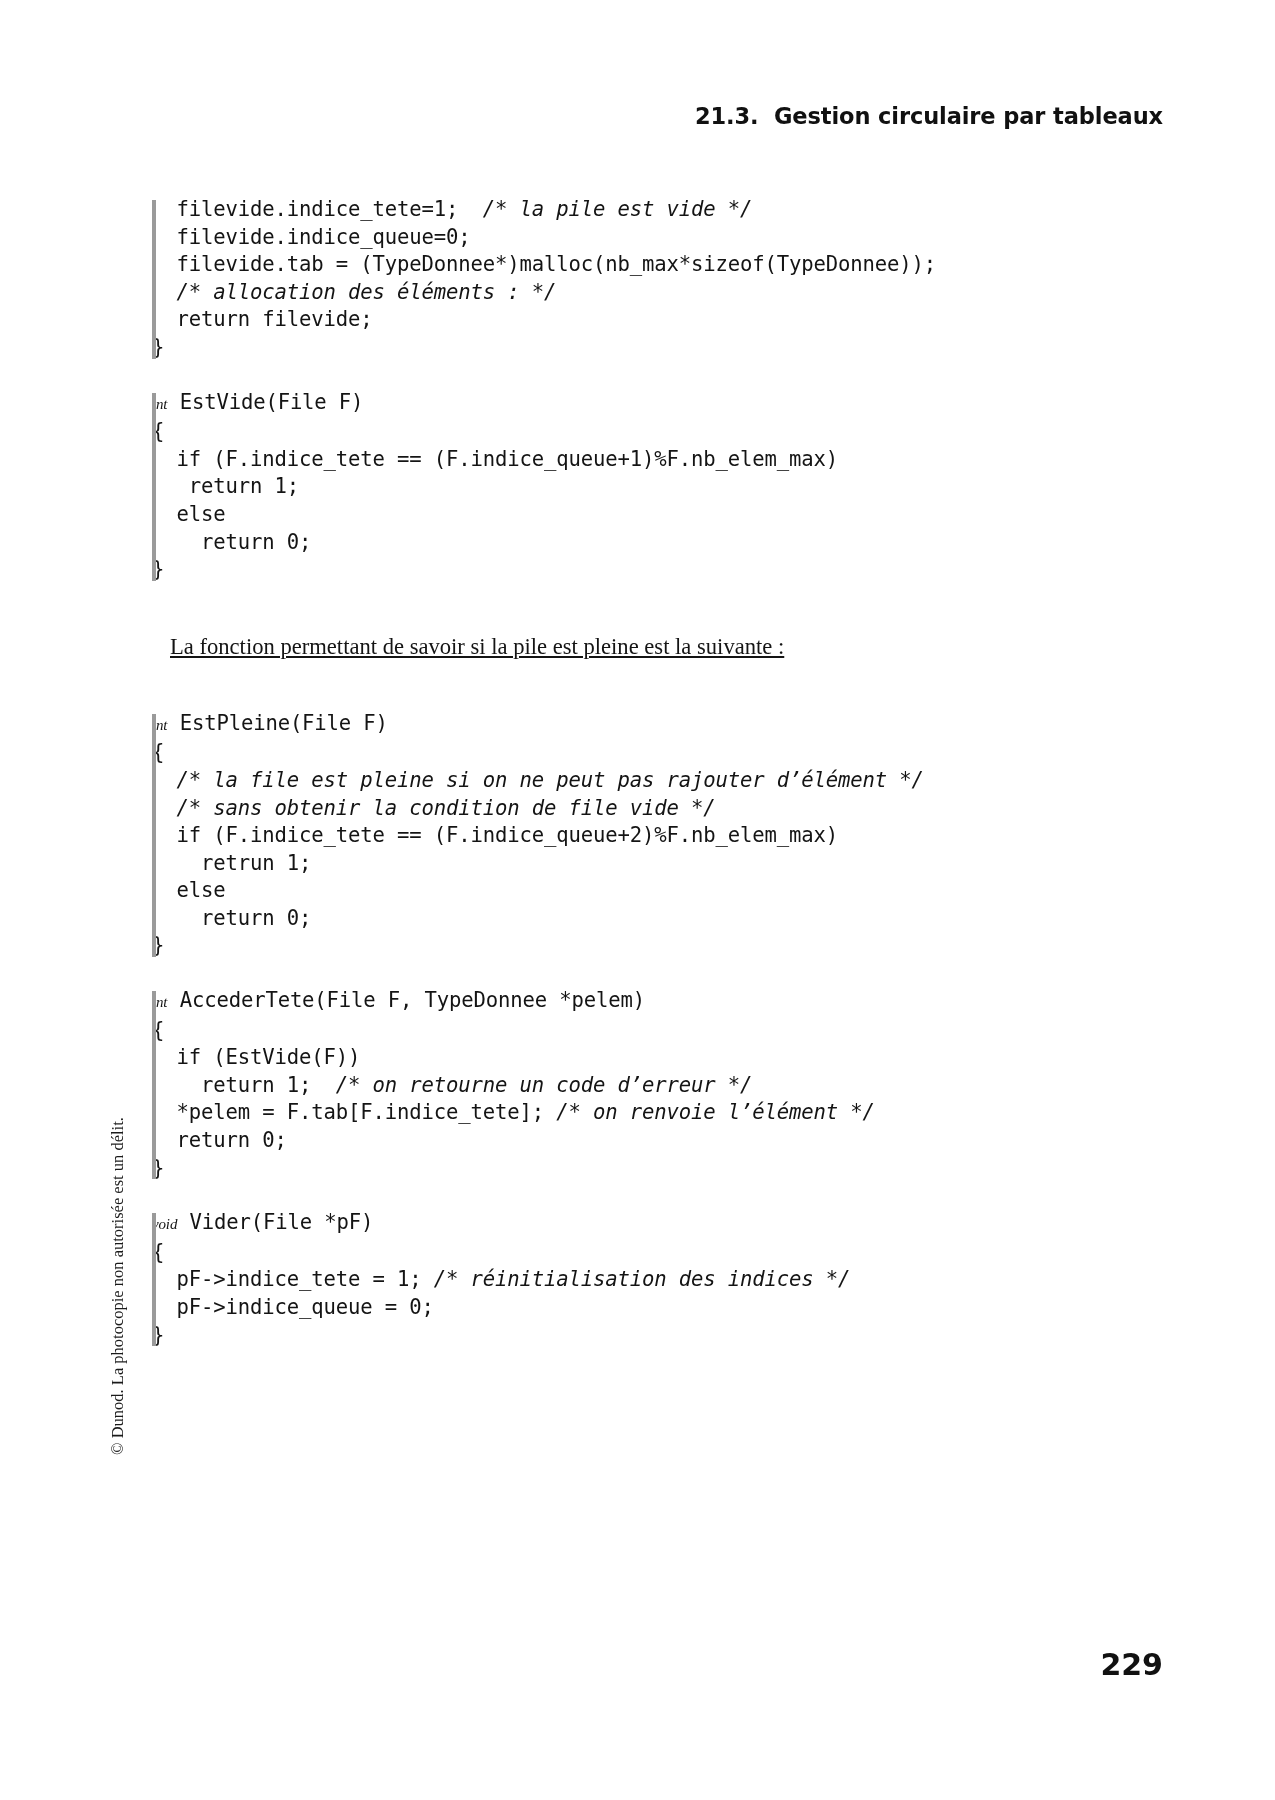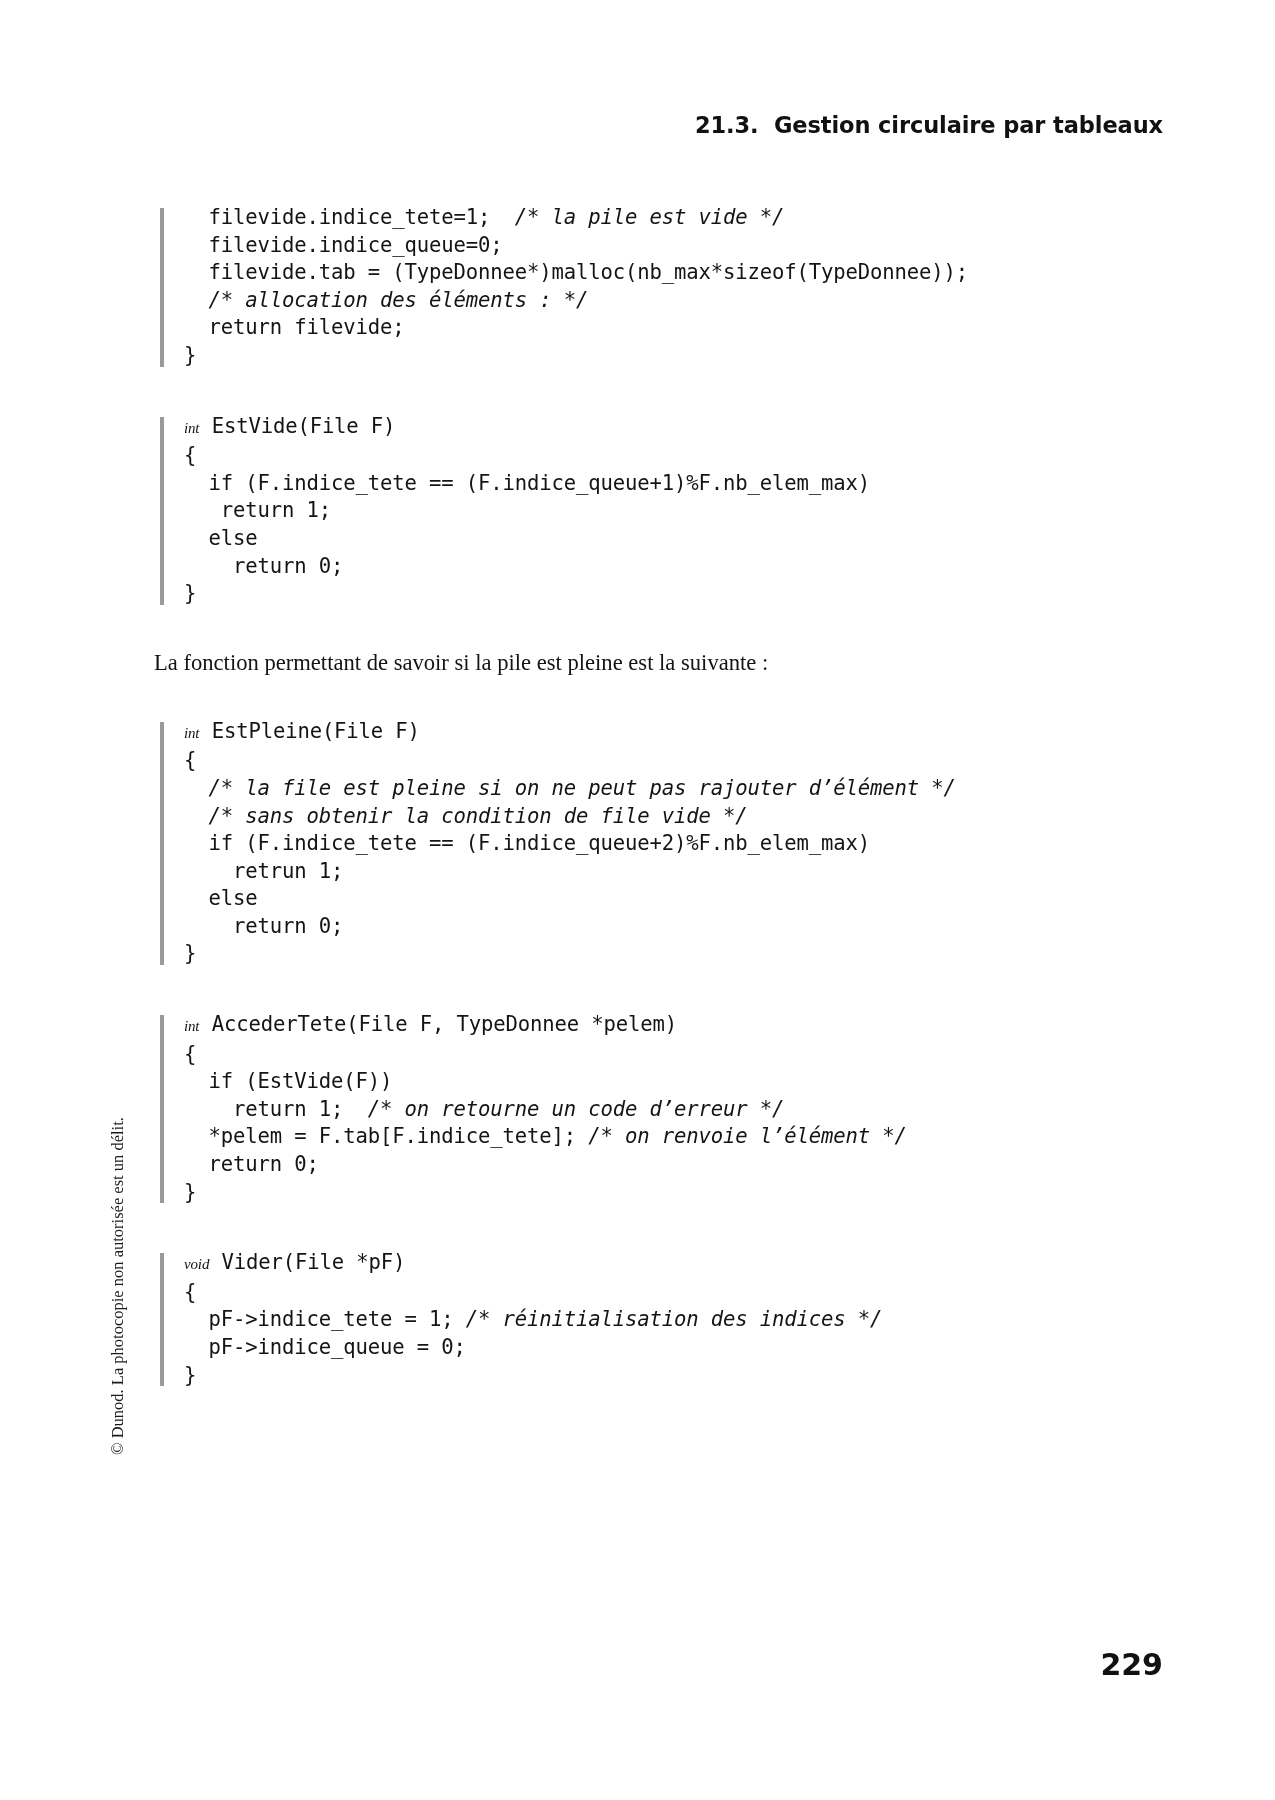--- a/index.html
+++ b/index.html
@@ -17,43 +17,42 @@
   }
 
   .page {
     position: absolute;
     inset: 0;
   }
 
   
   .runhead {
     position: absolute;
-    top: 112px;
+    top: 103px;
     right: 112px;
     font-family: "DejaVu Sans", "Liberation Sans", sans-serif;
     font-weight: bold;
     font-size: 22.5px;
     letter-spacing: -0.1px;
     color: #111111;
     white-space: pre;
   }
 
   
   .content {
     position: absolute;
     left: 152px;
     top: 196px;
     width: 880px;
   }
 
   
   .codeblock {
     position: relative;
-    padding-left: 24px;
-    margin: 8px;
+    margin: 0;
   }
   .codeblock::before {
     content: "";
     position: absolute;
     left: 0;
     top: 4px;
     bottom: 3px;
     width: 4px;
     background: #9a9a9a;
   }
@@ -76,22 +75,23 @@
 
   .gap-sm { height: 27px; }
   .gap-md { height: 32px; }
 
   
   .para {
     font-family: "Liberation Serif", "DejaVu Serif", serif;
     font-size: 22.6px;
     line-height: 30px;
     color: #141414;
-    margin: 0;
+    margin: 16px;
     padding-left: 2px;
+    text-decoration: underline;
   }
 
   
   .marginnote {
     position: absolute;
     left: 0;
     top: 0;
     transform-origin: left top;
     transform: translate(110px, 1455px) rotate(-90deg);
     font-family: "Liberation Serif", "DejaVu Serif", serif;

